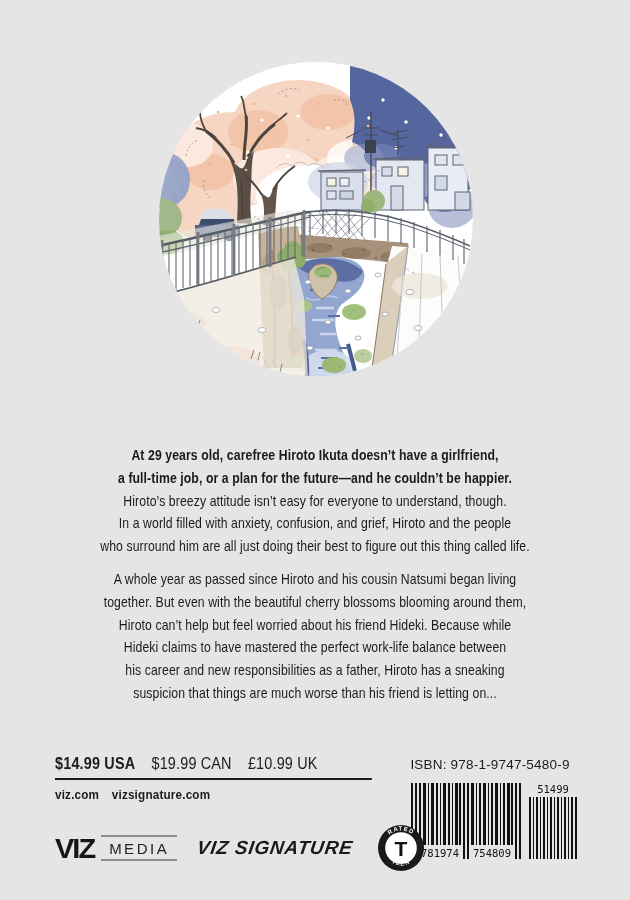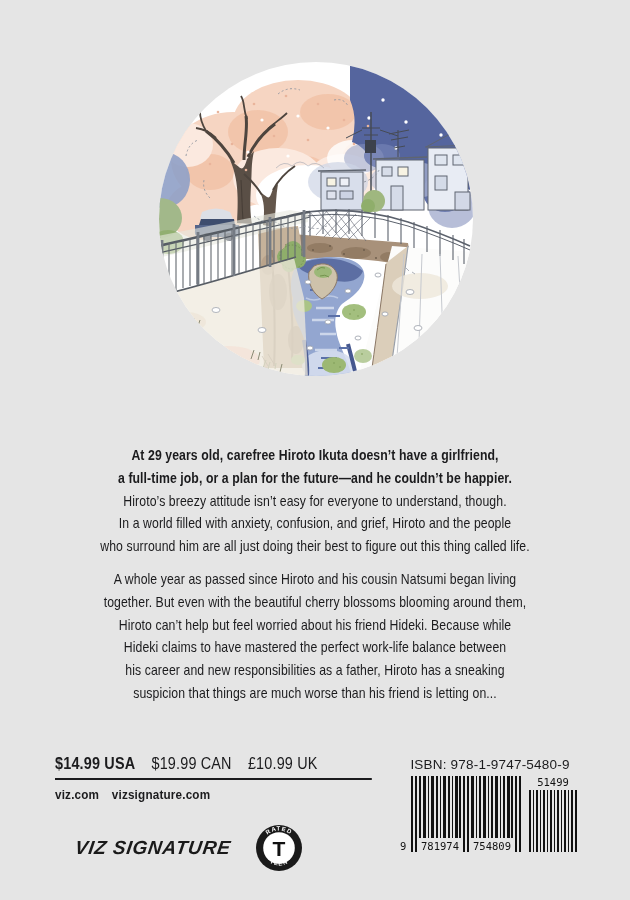--- a/index.html
+++ b/index.html
@@ -13,21 +13,21 @@
   .blurb .b{font-weight:bold;}
   .para2{margin-top:10px;}
   
   .prices{position:absolute;left:55px;top:755px;transform:scaleX(.9);transform-origin:0 0;}
   .price-row{display:flex;gap:18px;align-items:baseline;font-size:16px;letter-spacing:.2px;}
   .price-usa{font-weight:bold;}
   .rule{width:352px;height:2px;background:#1b1b1d;margin-top:5px;}
   .sites{display:flex;gap:14px;font-size:13px;font-weight:bold;margin-top:7px;letter-spacing:.2px;}
   
   .isbn-block{position:absolute;left:399px;top:757px;width:182px;text-align:center;}
-  .isbn-label{font-size:13.5px;letter-spacing:.2px;margin-bottom:4px;white-space:nowrap;}
+  .isbn-label{font-size:13.5px;letter-spacing:.2px;margin-bottom:11px;white-space:nowrap;}
   .barcode{display:block;margin:0 auto;}
   
   .logos{position:absolute;left:55px;top:824px;height:48px;display:flex;align-items:center;}
   .vizmedia{display:flex;align-items:center;}
   .viz-word{font-weight:900;font-size:29px;letter-spacing:-2px;color:#161616;transform:scaleY(.95);}
   .media-box{border-top:2px solid #8f8f8f;border-bottom:2px solid #8f8f8f;font-size:15px;
              letter-spacing:2.5px;padding:3px 8px 2px 8px;margin-left:7px;color:#222;}
   .vizsig{font-style:italic;font-weight:bold;font-size:19px;letter-spacing:.8px;
           transform:skewX(-8deg);margin-left:20px;color:#1a1a1a;white-space:nowrap;}
   .rated{margin-left:24px;display:block;}
@@ -374,20 +374,24 @@
           <rect x="32" width="1" height="62"></rect>
         <rect x="35" width="2" height="62"></rect>
           <rect x="39" width="1" height="62"></rect>
         <rect x="42" width="2" height="62"></rect>
           <rect x="46" width="2" height="62"></rect>
       </g>
     </svg>
   </div>
 
   <div class="logos">
+    <div class="vizmedia">
+      <span class="viz-word">VIZ</span>
+      <span class="media-box">MEDIA</span>
+    </div>
     <div class="vizsig">VIZ SIGNATURE</div>
     <svg class="rated" width="48" height="48" viewBox="0 0 48 48">
       <circle cx="24" cy="24" r="23" fill="#1a1a1a"></circle>
       <circle cx="24" cy="24" r="15.8" fill="#ffffff"></circle>
       <defs>
         <path id="rtop" d="M 6.5 24 A 17.5 17.5 0 0 1 41.5 24"></path>
         <path id="rbot" d="M 6.5 24 A 17.5 17.5 0 0 0 41.5 24"></path>
       </defs>
       <text font-size="6" font-weight="bold" fill="#ffffff" letter-spacing="1" font-family="Liberation Sans, sans-serif">
         <textPath href="#rtop" startOffset="50%" text-anchor="middle">RATED</textPath>

